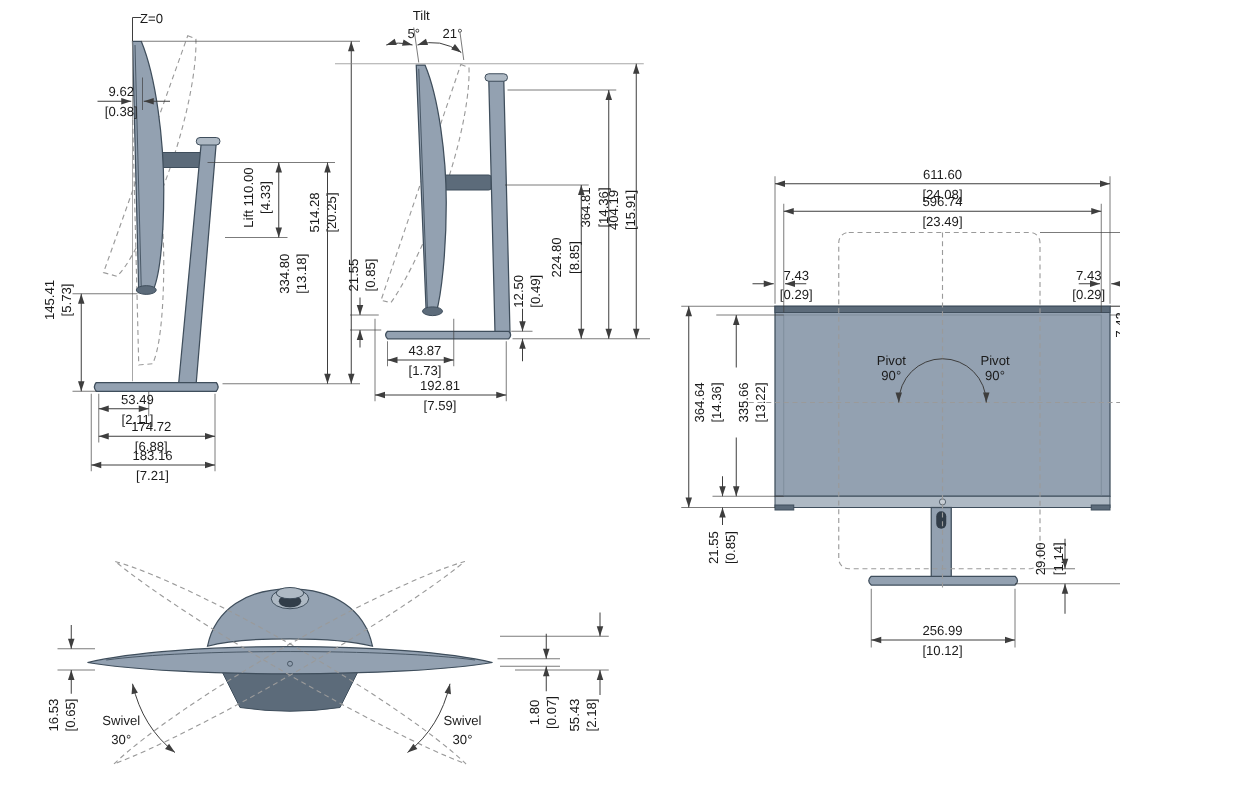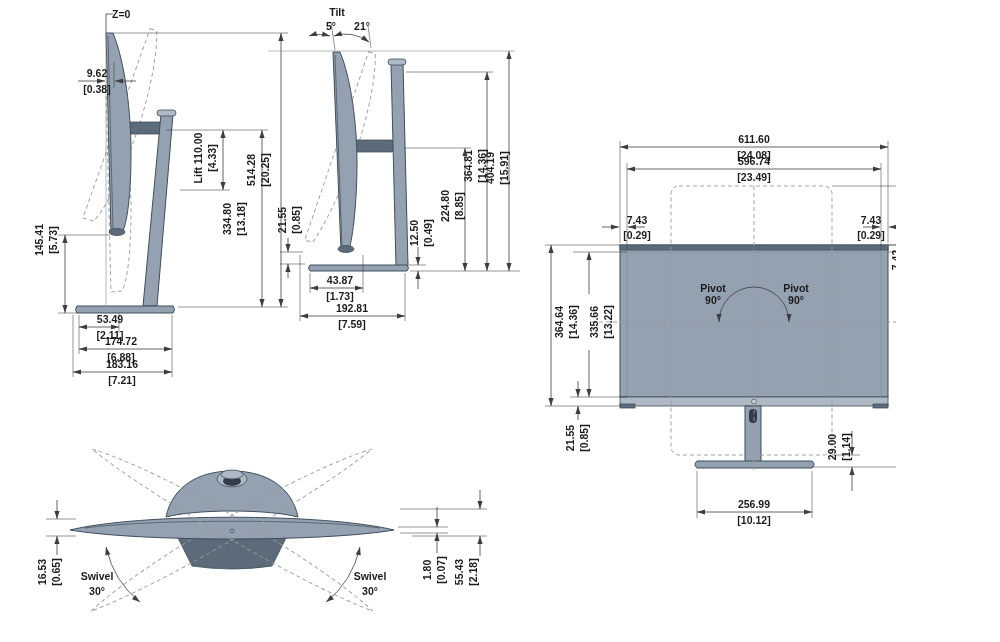--- a/index.html
+++ b/index.html
@@ -1,16 +1,16 @@
 <!DOCTYPE html>
 <html style="--c-bg: #ffffff; --c-body: #93a1b1; --c-body-light: #aeb9c4; --c-body-dark: #5c6b7a; --c-edge: #3f4e5c; --c-screen-dark: #313d49; --c-dim: #3e3e3e; --c-dash: #9a9a9a; --c-text: #1b1b1b;"><head>
 <meta charset="utf-8">
 <style>
   html,body{margin:0;padding:0;background:#fff;}
-  .canvas{position:relative;width:896px;height:642px;background:var(--c-bg,#fff);overflow:hidden;font-weight:bold;}
+  .canvas{position:relative;width:896px;height:642px;background:var(--c-bg,#fff);overflow:hidden;}
   svg{display:block;}
   text{font-family:"Liberation Sans","DejaVu Sans",sans-serif;font-size:10.5px;fill:var(--c-text,#1b1b1b);}
   .dlab text{text-anchor:middle;}
   .ang{text-anchor:middle;}
   .s-body{fill:var(--c-body,#93a1b1);stroke:var(--c-edge,#3f4e5c);stroke-width:1;}
   .s-light{fill:var(--c-body-light,#aeb9c4);stroke:var(--c-edge,#3f4e5c);stroke-width:.8;}
   .s-dark{fill:var(--c-body-dark,#5c6b7a);stroke:var(--c-edge,#3f4e5c);stroke-width:.8;}
   .s-darkest{fill:var(--c-screen-dark,#313d49);stroke:none;}
   .thinedge{stroke:var(--c-edge,#3f4e5c);stroke-width:.7;fill:none;}
   .dash{stroke:var(--c-dash,#9a9a9a);stroke-width:.9;stroke-dasharray:4 3;fill:none;}

